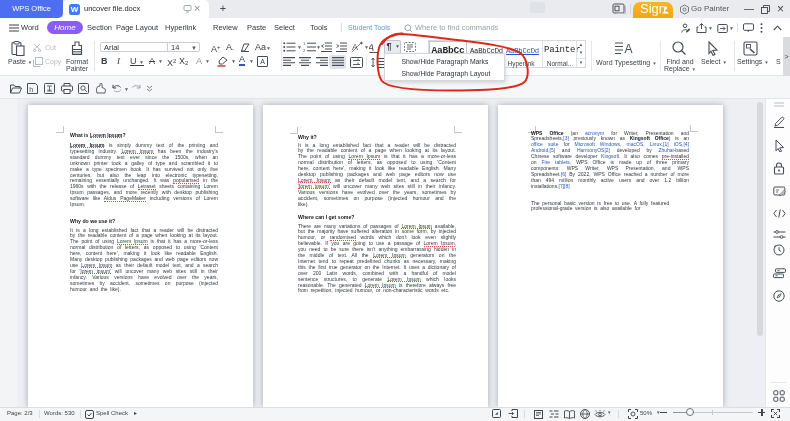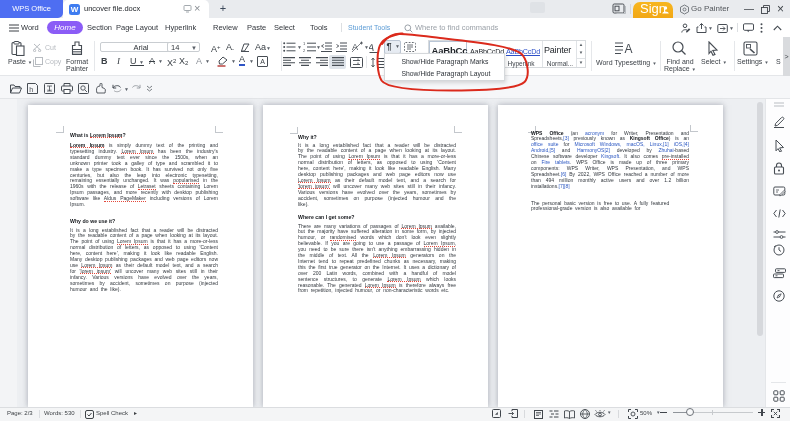--- a/index.html
+++ b/index.html
@@ -33,21 +33,21 @@
 .glabel{font-size:6.5px;color:#3a3f45;}
 .caret{font-size:4.5px;color:#5a6068;}
 .combo{top:4.5px;height:10px;border:1px solid #c9cdd1;border-radius:2px;background:#fff;font-size:7.5px;color:#2e3338;line-height:9px;padding-left:3px;}
 .cdd{position:absolute;right:2px;top:1px;font-size:6px;color:#5a6068;}
 .txticon{font-size:9px;color:#3a4046;line-height:12px;}
 #pbtn{left:383.5px;top:2.5px;width:17px;height:14px;background:#e7ecf3;border:1px solid #bac4d2;border-radius:2px;}
 #jusel{left:329px;top:17.5px;width:17px;height:14px;background:#dfe4ea;border-radius:2px;}
 #rstrip{left:783px;top:0;width:7px;height:39px;background:#d9dbde;color:#45494e;font-size:7px;text-align:center;line-height:39px;}
 
 #gallery{left:428px;top:2.5px;width:158px;height:28px;border:1px solid #d7dadd;background:#fff;}
-.gserif{font-family:Liberation Sans, sans-serif;color:#1f2328;}
+.gserif{font-family:Liberation Mono, monospace;color:#1f2328;}
 #garrows{position:absolute;right:0;top:0;width:9px;height:26px;border-left:1px solid #e0e3e6;font-size:4.5px;color:#5a6066;text-align:center;line-height:8.6px;}
 
 #quickbar{left:0;top:76px;width:790px;height:23px;background:#f6f7f9;border-bottom:1px solid #e3e5e8;}
 
 #docarea{left:0;top:99px;width:790px;height:308px;background:#edeff2;}
 #leftstrip{left:0;top:0;width:17px;height:308px;background:#f3f4f6;}
 .page{top:6px;background:#fff;width:225px;height:302px;box-shadow:0 0 6px rgba(105,112,125,.55);}
 .crop{position:absolute;width:8px;height:7px;}
 .cropl{border-right:1px solid #c3c7cc;border-bottom:1px solid #c3c7cc;}
 .cropr{border-left:1px solid #c3c7cc;border-bottom:1px solid #c3c7cc;}
@@ -178,21 +178,21 @@
     </svg>
   <div class="abs lbl" style="left:45px;top:21px;color:#b7bbc0">Copy</div>
   <svg class="abs" style="left:70px;top:4px" width="14" height="16" viewBox="0 0 14 16">
       <path d="M5 1 h4 v3.5 h2.5 v4 h-9 v-4 H5 Z" fill="none" stroke="#474d54" stroke-width="1.1"></path>
       <path d="M2.5 8.5 h9 v5 h-9 Z" fill="#fff" stroke="#474d54" stroke-width="1.1"></path>
       <path d="M2.5 10.5 h9 M2.5 12 h9" stroke="#474d54" stroke-width="0.7"></path>
     </svg>
   <div class="abs lbl" style="left:66px;top:21px">Format<br>Painter</div>
   <div class="abs sep" style="left:94px"></div>
 
-  <div class="abs combo" style="left:100px;width:79px;text-align:center;">Arial<span class="cdd">▼</span></div>
+  <div class="abs combo" style="left:100px;width:79px;">Arial<span class="cdd">▼</span></div>
   <div class="abs combo" style="left:167px;width:33px;">14<span class="cdd">▼</span></div>
   <div class="abs txticon" style="left:211px;top:4px;font-size:9px">A<span style="font-size:6px;vertical-align:3px">+</span></div>
   <div class="abs txticon" style="left:226px;top:4px;font-size:9px">A<span style="font-size:6px;vertical-align:-1px">-</span></div>
   <svg class="abs" style="left:240px;top:6px" width="11" height="10" viewBox="0 0 11 10">
       <path d="M4 1 h5 l-4.5 7 h-3 Z" fill="none" stroke="#474d54" stroke-width="1"></path>
       <path d="M1 8.5 h8" stroke="#474d54" stroke-width="1"></path>
     </svg>
   <div class="abs txticon" style="left:255px;top:4px">Aa<span class="caret" style="font-size:5px">▼</span></div>
   <div class="abs txticon" style="left:101px;top:18px;font-weight:bold">B</div>
   <div class="abs txticon" style="left:117px;top:18px;font-style:italic;font-family:'Liberation Serif',serif">I</div>

